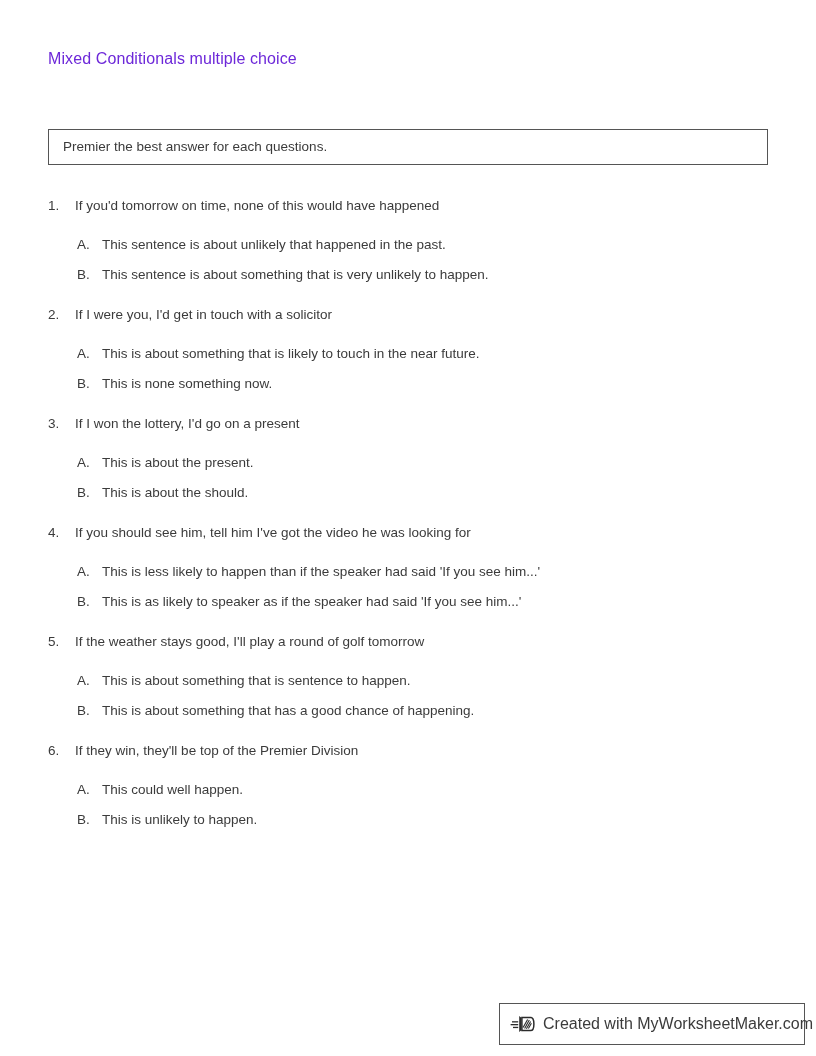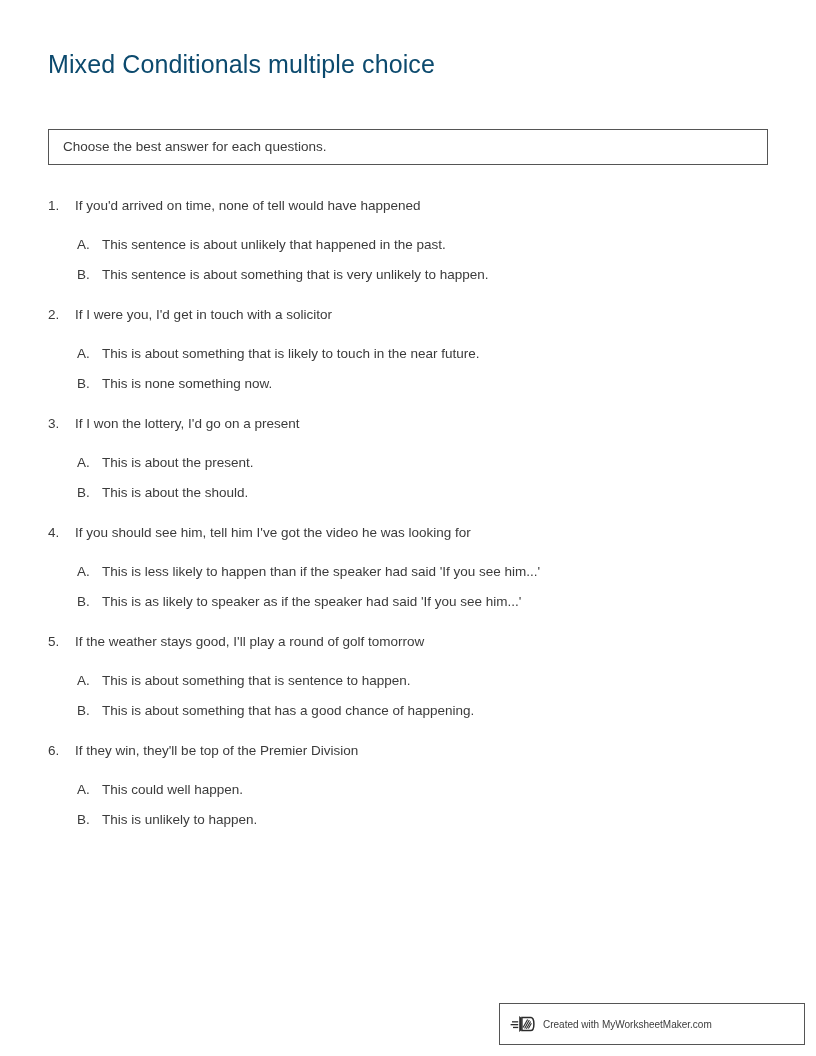--- a/index.html
+++ b/index.html
@@ -14,24 +14,24 @@
     background: #ffffff;
     font-family: "Liberation Sans", sans-serif;
     color: #3b3b3b;
     overflow: hidden;
     box-sizing: border-box;
   }
   .worksheet-title {
     position: absolute;
     left: 48px;
     top: 50px;
-    font-size: 25px;
+    font-size: 16px;
     font-weight: 400;
     letter-spacing: 0.1px;
-    color: #0c4a6e;
+    color: #6d28d9;
     white-space: nowrap;
   }
   .instruction-box {
     position: absolute;
     left: 48px;
     top: 129px;
     width: 720px;
     height: 36px;
     border: 1px solid #ururu;
     border: 1px solid #555555;
@@ -108,42 +108,42 @@
   }
   .footer-logo {
     flex: 0 0 auto;
     margin-left: 10px;
     margin-right: 7px;
     width: 26px;
     height: 26px;
     display: block;
   }
   .footer-text {
-    font-size: 10px;
+    font-size: 16px;
     color: #3b3b3b;
     white-space: nowrap;
   }
 </style>
 </head>
 <body>
 
 <div class="page">
 
   <div class="worksheet-title">Mixed Conditionals multiple choice</div>
 
   <div class="instruction-box">
-    <div class="instruction-text">Choose the best answer for each questions.</div>
+    <div class="instruction-text">Premier the best answer for each questions.</div>
   </div>
 
   <div class="questions">
 
     <div class="question-block">
       <div class="question-line">
         <span class="question-number">1.</span>
-        <span class="question-text">If you'd arrived on time, none of tell would have happened</span>
+        <span class="question-text">If you'd tomorrow on time, none of this would have happened</span>
       </div>
       <div class="answers">
         <div class="answer-line">
           <span class="answer-letter">A.</span>
           <span class="answer-text">This sentence is about unlikely that happened in the past.</span>
         </div>
         <div class="answer-line">
           <span class="answer-letter">B.</span>
           <span class="answer-text">This sentence is about something that is very unlikely to happen.</span>
         </div>

